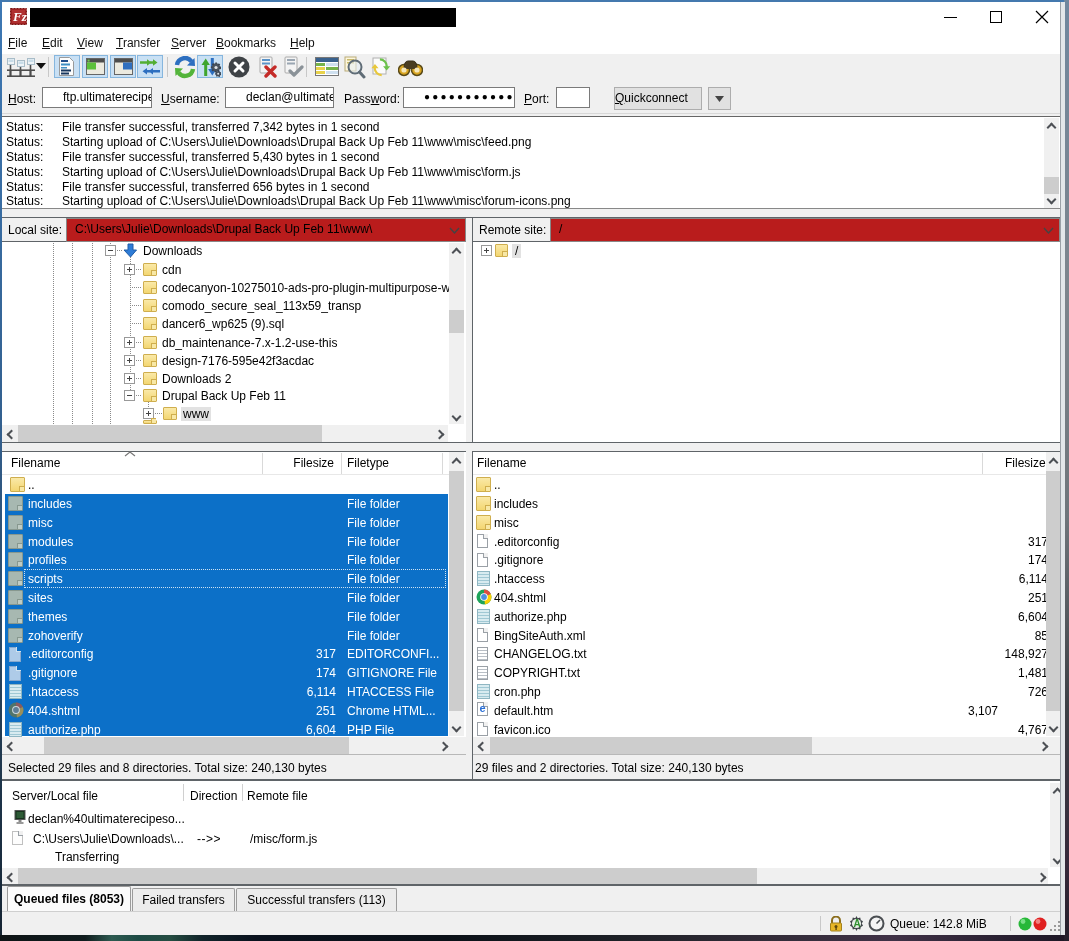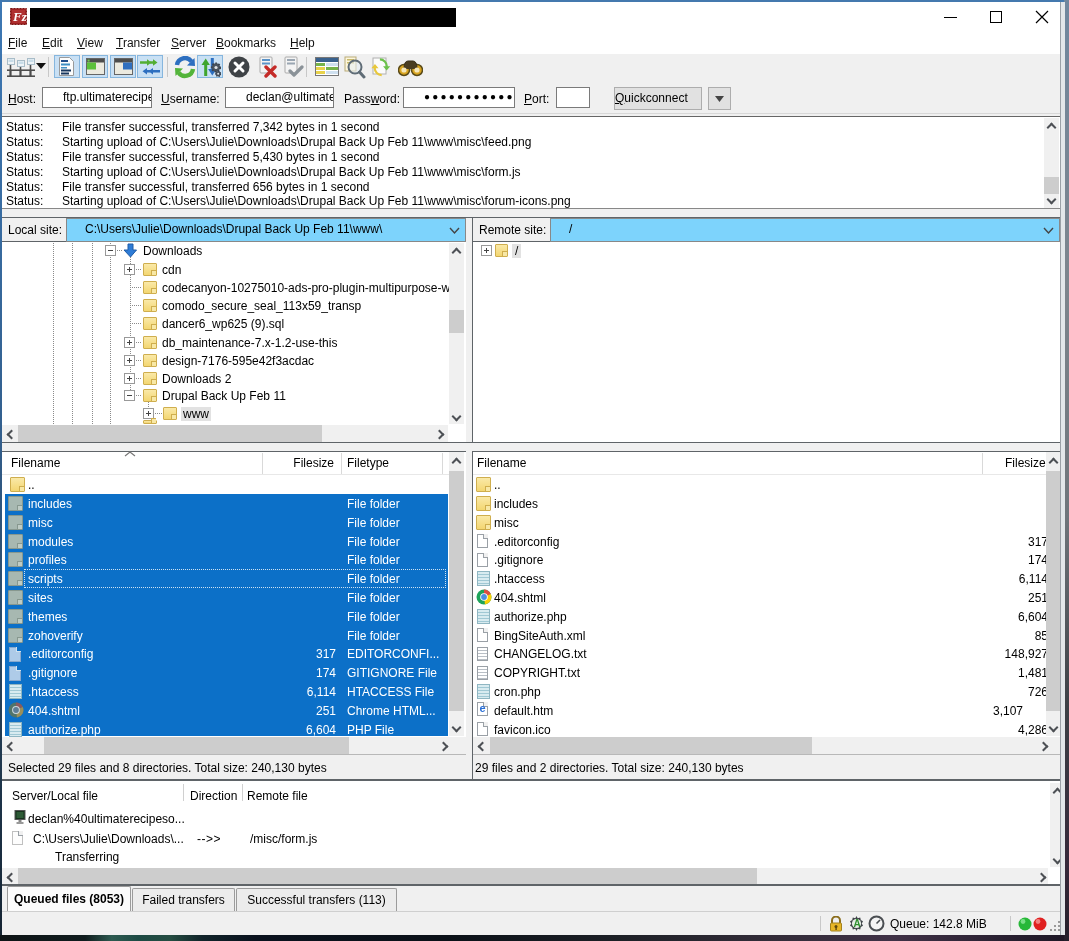--- a/index.html
+++ b/index.html
@@ -36,21 +36,21 @@
 .qinp{position:absolute;top:6px;height:21px;background:#fff;border:1px solid #7a7a7a;box-sizing:border-box;line-height:19px;padding-left:20px;white-space:nowrap;overflow:hidden}
 #qbtn{position:absolute;left:612px;top:6px;width:88px;height:23px;background:#e1e1e1;border:1px solid #adadad;box-sizing:border-box;text-align:left;line-height:20px}
 #qdrop{position:absolute;left:706px;top:6px;width:23px;height:23px;background:#e1e1e1;border:1px solid #adadad;box-sizing:border-box}
 
 #log{left:2px;top:116px;width:1058px;height:93px;background:#fff;border-top:1px solid #666;border-bottom:1px solid #888;box-sizing:border-box}
 .lrow{position:absolute;left:4px;white-space:nowrap}
 .lrow b{font-weight:normal;position:absolute;left:0}
 .lrow i{font-style:normal;position:absolute;left:56px;white-space:nowrap}
 
 .paneHead{position:absolute;background:#f0f0f0}
-.combo{position:absolute;background:#7dd3fc;border:1px solid #888;box-sizing:border-box;line-height:21px;padding-left:18px;white-space:nowrap;overflow:hidden}
+.combo{position:absolute;background:#b91c1c;border:1px solid #888;box-sizing:border-box;line-height:21px;padding-left:8px;white-space:nowrap;overflow:hidden}
 
 .white{background:#fff}
 .dotv{position:absolute;width:1px;background-image:repeating-linear-gradient(to bottom,#8a8a8a 0 1px,transparent 1px 2px)}
 .doth{position:absolute;height:1px;background-image:repeating-linear-gradient(to right,#8a8a8a 0 1px,transparent 1px 2px)}
 .exp{position:absolute;width:9px;height:9px;background:#fff;border:1px solid #999;box-sizing:content-box;}
 .exp:before{content:"";position:absolute;left:2px;top:4px;width:5px;height:1px;background:#444}
 .exp.plus:after{content:"";position:absolute;left:4px;top:2px;width:1px;height:5px;background:#444}
 .trow{position:absolute;white-space:nowrap;color:#000}
 
 .fo{position:absolute;width:14px;height:13px;background:linear-gradient(#fae9a8,#f3d671);border:1px solid #cfae4e;border-radius:1px;box-sizing:border-box}
@@ -491,22 +491,22 @@
 
 <div class="lrowtxt" style="left:968px;top:535px;width:80px;text-align:right">317</div>
 <div class="lrowtxt" style="left:968px;top:553px;width:80px;text-align:right">174</div>
 <div class="lrowtxt" style="left:968px;top:572px;width:80px;text-align:right">6,114</div>
 <div class="lrowtxt" style="left:968px;top:591px;width:80px;text-align:right">251</div>
 <div class="lrowtxt" style="left:968px;top:610px;width:80px;text-align:right">6,604</div>
 <div class="lrowtxt" style="left:968px;top:629px;width:80px;text-align:right">85</div>
 <div class="lrowtxt" style="left:968px;top:647px;width:80px;text-align:right">148,927</div>
 <div class="lrowtxt" style="left:968px;top:666px;width:80px;text-align:right">1,481</div>
 <div class="lrowtxt" style="left:968px;top:685px;width:80px;text-align:right">726</div>
-<div class="lrowtxt" style="left:968px;top:704px;width:80px;text-align:center">3,107</div>
-<div class="lrowtxt" style="left:968px;top:723px;width:80px;text-align:right">4,286</div>
+<div class="lrowtxt" style="left:968px;top:704px;width:80px;text-align:left">3,107</div>
+<div class="lrowtxt" style="left:968px;top:723px;width:80px;text-align:right">4,767</div>
 
 <div class="abs sbv" style="left:1046px;top:452px;width:14px;height:284px">
 <span class="chev c-up" style="left:4px;top:7px"></span>
 <span class="chev c-dn" style="left:4px;top:272px"></span>
 <div class="thumb" style="position:absolute;left:0;top:19px;width:14px;height:240px"></div>
 </div>
 <div class="abs sbv" style="left:473px;top:737px;width:587px;height:17px">
 <span class="chev c-lf" style="left:6px;top:6px"></span>
 <span class="chev c-rt" style="left:567px;top:6px"></span>
 <div class="thumb" style="position:absolute;left:17px;top:0;width:322px;height:17px"></div>

